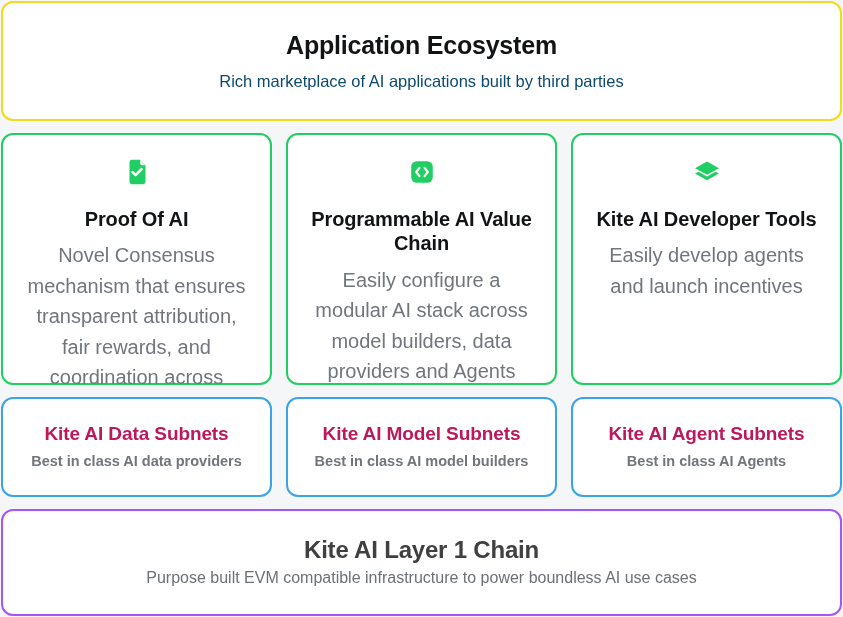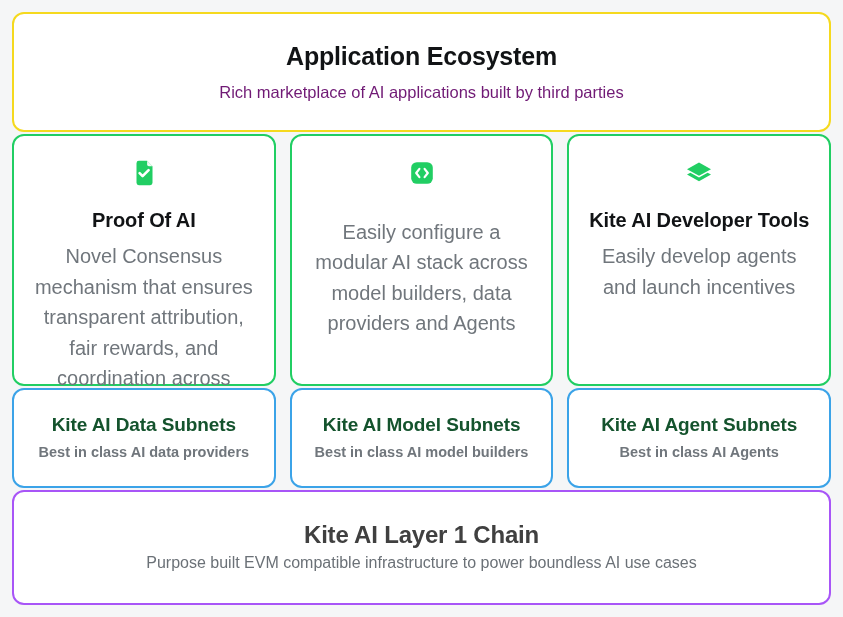--- a/index.html
+++ b/index.html
@@ -13,24 +13,24 @@
   body {
     background: #f5f6f7;
     font-family: "Liberation Sans", "DejaVu Sans", sans-serif;
     -webkit-font-smoothing: antialiased;
   }
 
   #stack {
     position: relative;
     width: 843px;
     height: 617px;
-    padding: 12px;
+    padding: 1px;
     display: flex;
     flex-direction: column;
-    gap: 2px;
+    gap: 12px;
   }
 
   .card {
     background: #ffffff;
     border-radius: 12px;
     border: 2px solid transparent;
     display: flex;
     flex-direction: column;
     align-items: center;
     justify-content: center;
@@ -47,21 +47,21 @@
     font-size: 25px;
     font-weight: 700;
     color: #111315;
     letter-spacing: -0.2px;
     line-height: 1.2;
   }
   .eco-sub {
     margin-top: 11px;
     font-size: 16.5px;
     font-weight: 400;
-    color: #701a75;
+    color: #0c4a6e;
     line-height: 1.3;
   }
 
   
   .row-features {
     display: flex;
     gap: 14px;
     height: 252px;
   }
   .feature-card {
@@ -104,21 +104,21 @@
     height: 100px;
   }
   .subnet-card {
     flex: 1;
     border-color: #3ba3e8;
     padding: 8px 12px;
   }
   .subnet-title {
     font-size: 19px;
     font-weight: 600;
-    color: #14532d;
+    color: #be185d;
     letter-spacing: -0.1px;
     line-height: 1.2;
   }
   .subnet-desc {
     margin-top: 7px;
     font-size: 14.5px;
     font-weight: 700;
     color: #70767c;
     line-height: 1.3;
   }
@@ -190,20 +190,21 @@
       <div class="feature-desc">Novel Consensus mechanism that ensures transparent attribution, fair rewards, and coordination across subnets</div>
     </div>
 
     <div class="card feature-card">
       <span class="feature-icon">
         <svg width="30" height="30" viewBox="0 0 30 30" aria-hidden="true">
           <rect x="4.2" y="4.2" width="21.6" height="21.6" rx="5.6" fill="#21ce63"></rect>
           <path d="M12.4 10.8L9.2 15l3.2 4.2M17.6 10.8L20.8 15l-3.2 4.2" fill="none" stroke="#ffffff" stroke-width="2.2" stroke-linecap="round" stroke-linejoin="round"></path>
         </svg>
       </span>
+      <div class="feature-title">Programmable AI Value Chain</div>
       <div class="feature-desc">Easily configure a modular AI stack across model builders, data providers and Agents</div>
     </div>
 
     <div class="card feature-card">
       <span class="feature-icon">
         <svg width="30" height="30" viewBox="0 0 30 30" aria-hidden="true">
           <path d="M15 4.6L27 11.2 15 17.8 3 11.2z" fill="#21ce63"></path>
           <path d="M3 16.6l12 6.6 12-6.6-3.4-1.9L15 19.4 6.4 14.7z" fill="#21ce63"></path>
         </svg>
       </span>

